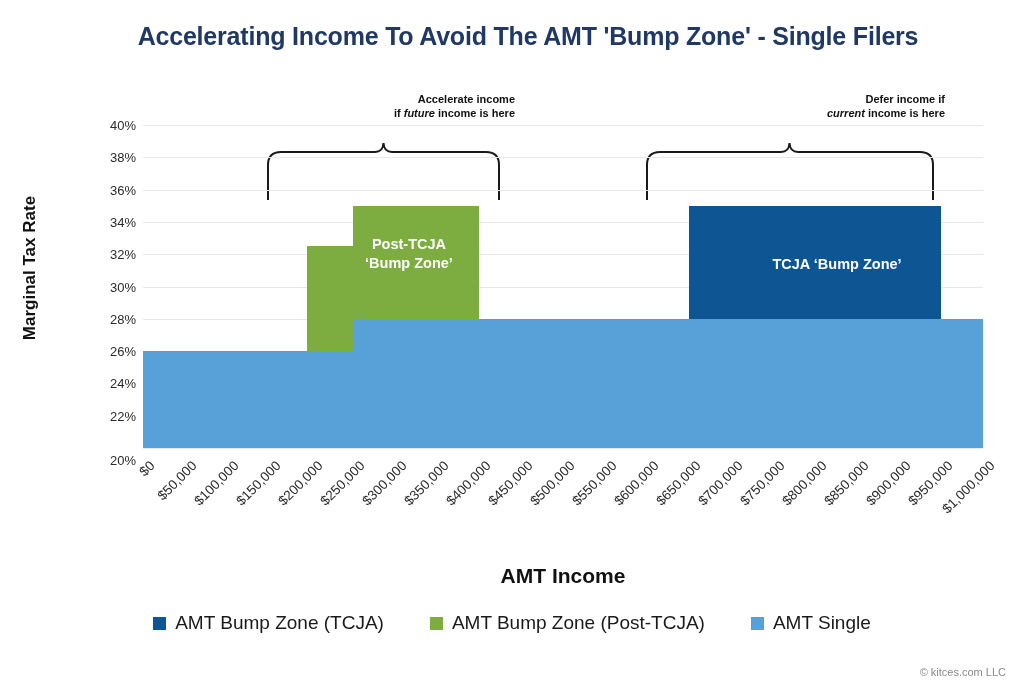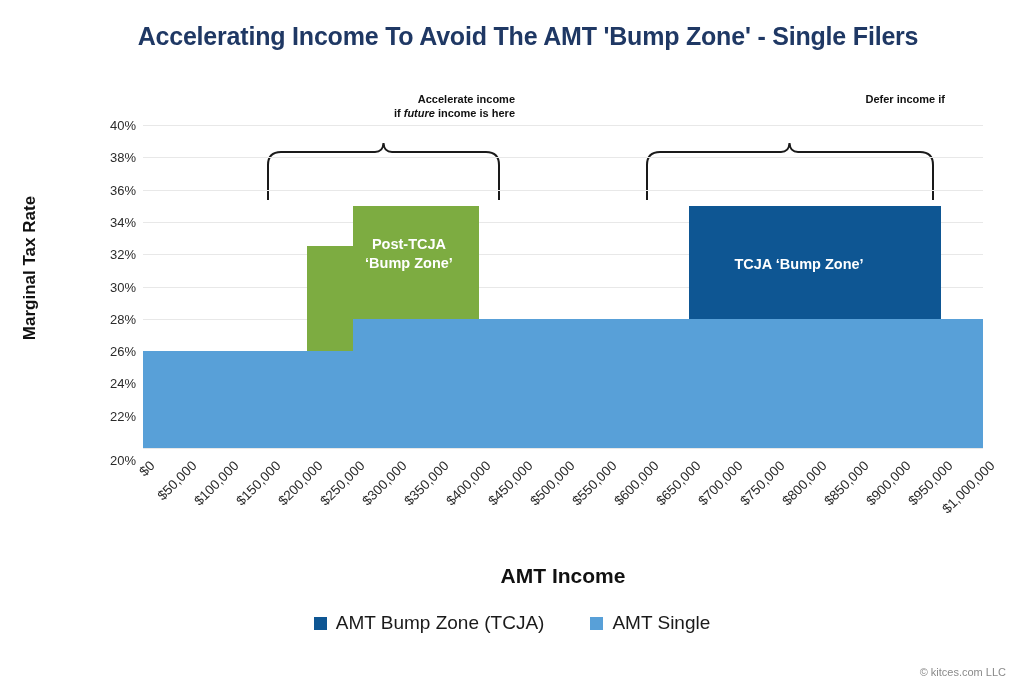--- a/index.html
+++ b/index.html
@@ -176,20 +176,23 @@
 
 <div class="callout" style="left:255px; top:92px; width:260px;">
   <div>Accelerate income</div>
   <div>
     <span>if </span><em>future</em><span> income is here</span>
   </div>
 </div>
 
 <div class="callout" style="left:655px; top:92px; width:290px;">
   <div>Defer income if</div>
+  <div>
+    <span></span><em>current</em><span> income is here</span>
+  </div>
 </div>
 
 <svg class="brace" style="left:266px; top:140px;" width="235" height="62" viewBox="0 0 235 62">
   <path d="M2,60 L2,25 Q2,12 15,12 L109,12 Q117,12 117.5,3 Q118,12 126,12 L220,12 Q233,12 233,25 L233,60" fill="none" stroke="#1A1A1A" stroke-width="2"></path>
 </svg>
 
 <svg class="brace" style="left:645px; top:140px;" width="290" height="62" viewBox="0 0 290 62">
   <path d="M2,60 L2,25 Q2,12 15,12 L136,12 Q144,12 144.5,3 Q145,12 153,12 L275,12 Q288,12 288,25 L288,60" fill="none" stroke="#1A1A1A" stroke-width="2"></path>
 </svg>
 
@@ -224,21 +227,21 @@
 
   <div class="zonebar light" style="left:0px; width:168px; top:226.1px; height:96.9px;"></div>
   <div class="zonebar light" style="left:168px; width:672px; top:193.8px; height:129.2px;"></div>
 
   <div class="zonebar green" style="left:163.8px; width:46.2px; top:121.1px; height:105px;"></div>
   <div class="zonebar green" style="left:210px; width:126px; top:80.8px; height:113px;"></div>
   <div class="bar-label" style="left:186px; top:110px; width:160px;">Post-TCJA
 ‘Bump Zone’</div>
 
   <div class="zonebar dark" style="left:546px; width:252px; top:80.8px; height:113px;"></div>
-  <div class="bar-label" style="left:530px; top:130px; width:252px;">TCJA ‘Bump Zone’</div>
+  <div class="bar-label" style="left:568px; top:130px; width:252px;">TCJA ‘Bump Zone’</div>
 </div>
 
 <div class="x-axis">
   <div class="x-tick" style="left:4px;"><span class="x-tick-inner">$0</span></div>
   <div class="x-tick" style="left:46px;"><span class="x-tick-inner">$50,000</span></div>
   <div class="x-tick" style="left:88px;"><span class="x-tick-inner">$100,000</span></div>
   <div class="x-tick" style="left:130px;"><span class="x-tick-inner">$150,000</span></div>
   <div class="x-tick" style="left:172px;"><span class="x-tick-inner">$200,000</span></div>
   <div class="x-tick" style="left:214px;"><span class="x-tick-inner">$250,000</span></div>
   <div class="x-tick" style="left:256px;"><span class="x-tick-inner">$300,000</span></div>
@@ -259,18 +262,22 @@
 </div>
 
 <div class="axis-title-x">AMT Income</div>
 
 <div class="legend">
   <div class="legend-item">
     <span class="legend-swatch" style="background:#0E5693;"></span>
     <span>AMT Bump Zone (TCJA)</span>
   </div>
   <div class="legend-item">
+    <span class="legend-swatch" style="background:#7DAC41;"></span>
+    <span>AMT Bump Zone (Post-TCJA)</span>
+  </div>
+  <div class="legend-item">
     <span class="legend-swatch" style="background:#58A0D8;"></span>
     <span>AMT Single</span>
   </div>
 </div>
 
 <div class="footer">© kitces.com LLC</div>
 
 </body></html>

